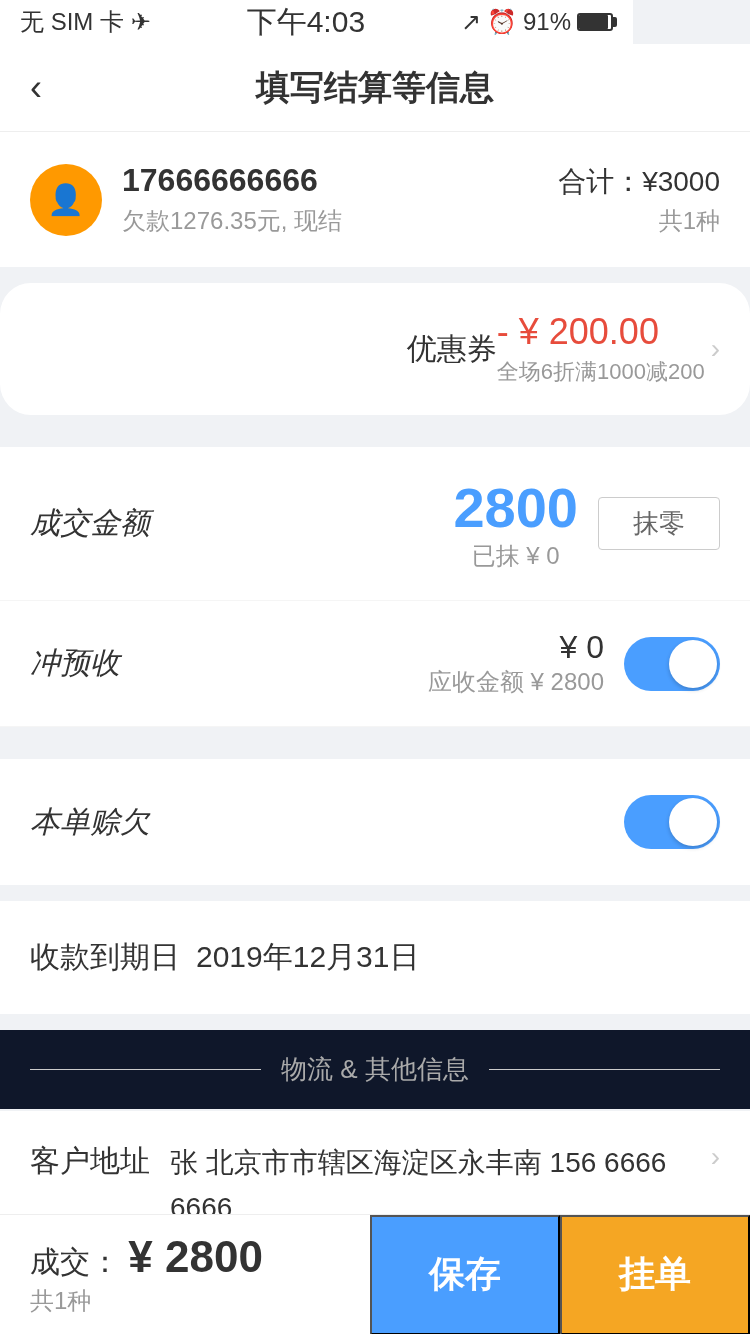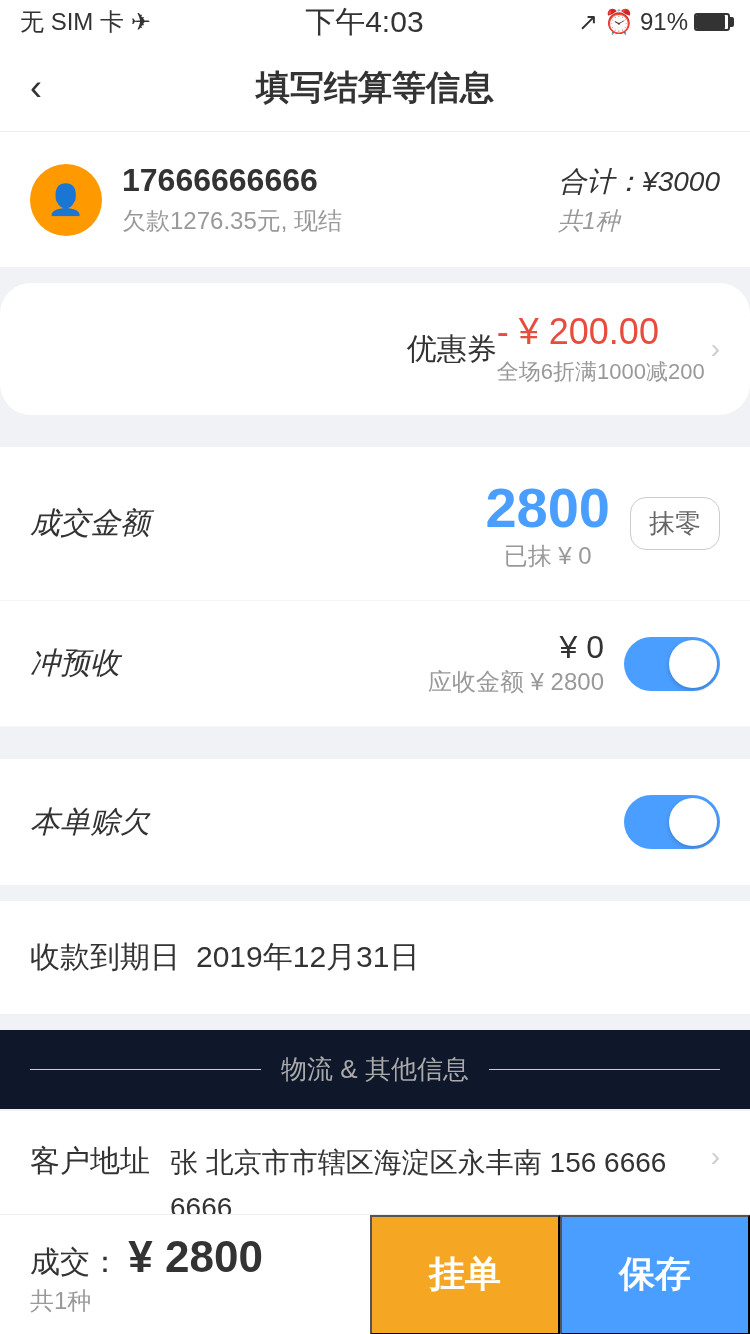--- a/index.html
+++ b/index.html
@@ -8,21 +8,21 @@
       width: 750px;
       min-height: 1334px;
       font-family: -apple-system, "PingFang SC", "Helvetica Neue", Arial, sans-serif;
       background: #f0f2f5;
       font-size: 28px;
       color: #333;
     }
 
     
     .status-bar {
-      width: 750px;
+      width: 633px;
       height: 44px;
       background: #fff;
       display: flex;
       align-items: center;
       justify-content: space-between;
       padding: 0 20px;
       font-size: 24px;
       color: #333;
     }
     .status-left { display: flex; align-items: center; gap: 8px; }
@@ -75,21 +75,21 @@
       border-radius: 50%;
       background: #f90;
       display: flex;
       align-items: center;
       justify-content: center;
       color: #fff;
       font-size: 30px;
     }
     .user-info .phone { font-size: 32px; font-weight: 600; color: #333; }
     .user-info .sub { font-size: 24px; color: #999; margin-top: 6px; }
-    .user-right { text-align: left; font-style: italic; }
+    .user-right { text-align: right; }
     .user-right .total-count { font-size: 24px; color: #999; margin-top: 4px; }
 
     
     .coupon-row {
       background: #fff;
       padding: 28px 30px;
       display: flex;
       align-items: center;
       justify-content: flex-end;
       margin-bottom: 16px;
@@ -120,22 +120,22 @@
       border-bottom: 1px solid #f5f5f5;
     }
     .deal-right { display: flex; align-items: center; gap: 20px; }
     .deal-amount-val {
       font-size: 56px;
       font-weight: 700;
       color: #4a9eff;
     }
     .round-zero-btn {
       border: 1.5px solid #ccc;
-      border-radius: 16px;
-      padding: 8px 18px;
+      border-radius: 4px;
+      padding: 8px 34px;
       font-size: 26px;
       color: #666;
       background: #fff;
       cursor: pointer;
     }
     .deal-sub { font-size: 24px; color: #999; text-align: right; }
     .deal-amount-col { display: flex; flex-direction: column; align-items: center; }
 
     
     .prepay-row {
@@ -369,15 +369,15 @@
 </div>
 
 <div class="footer">
   <div class="footer-info">
     <div class="footer-deal">
       <span>成交：</span>
       <span style="font-size:44px;font-weight:700;color:#333;">¥ 2800</span>
     </div>
     <div class="footer-count">共1种</div>
   </div>
+  <button class="footer-btn btn-save">保存</button>
   <button class="footer-btn btn-hangup">挂单</button>
-  <button class="footer-btn btn-save">保存</button>
 </div>
 
 </body></html>

